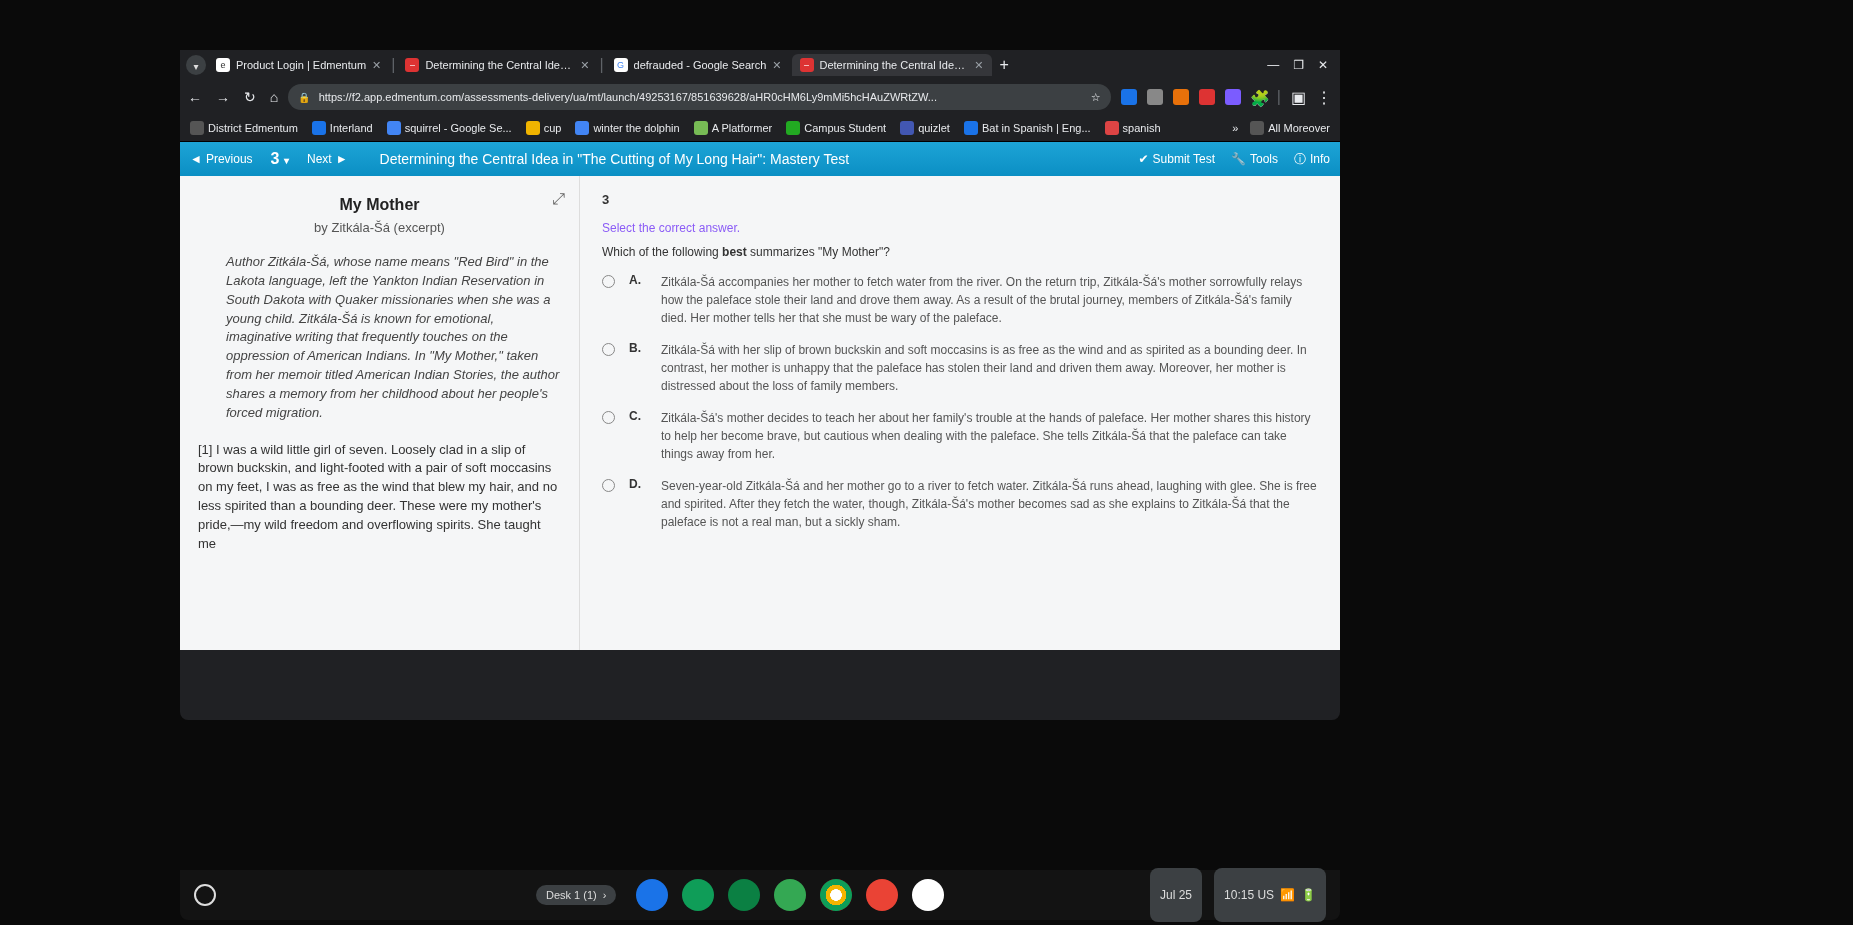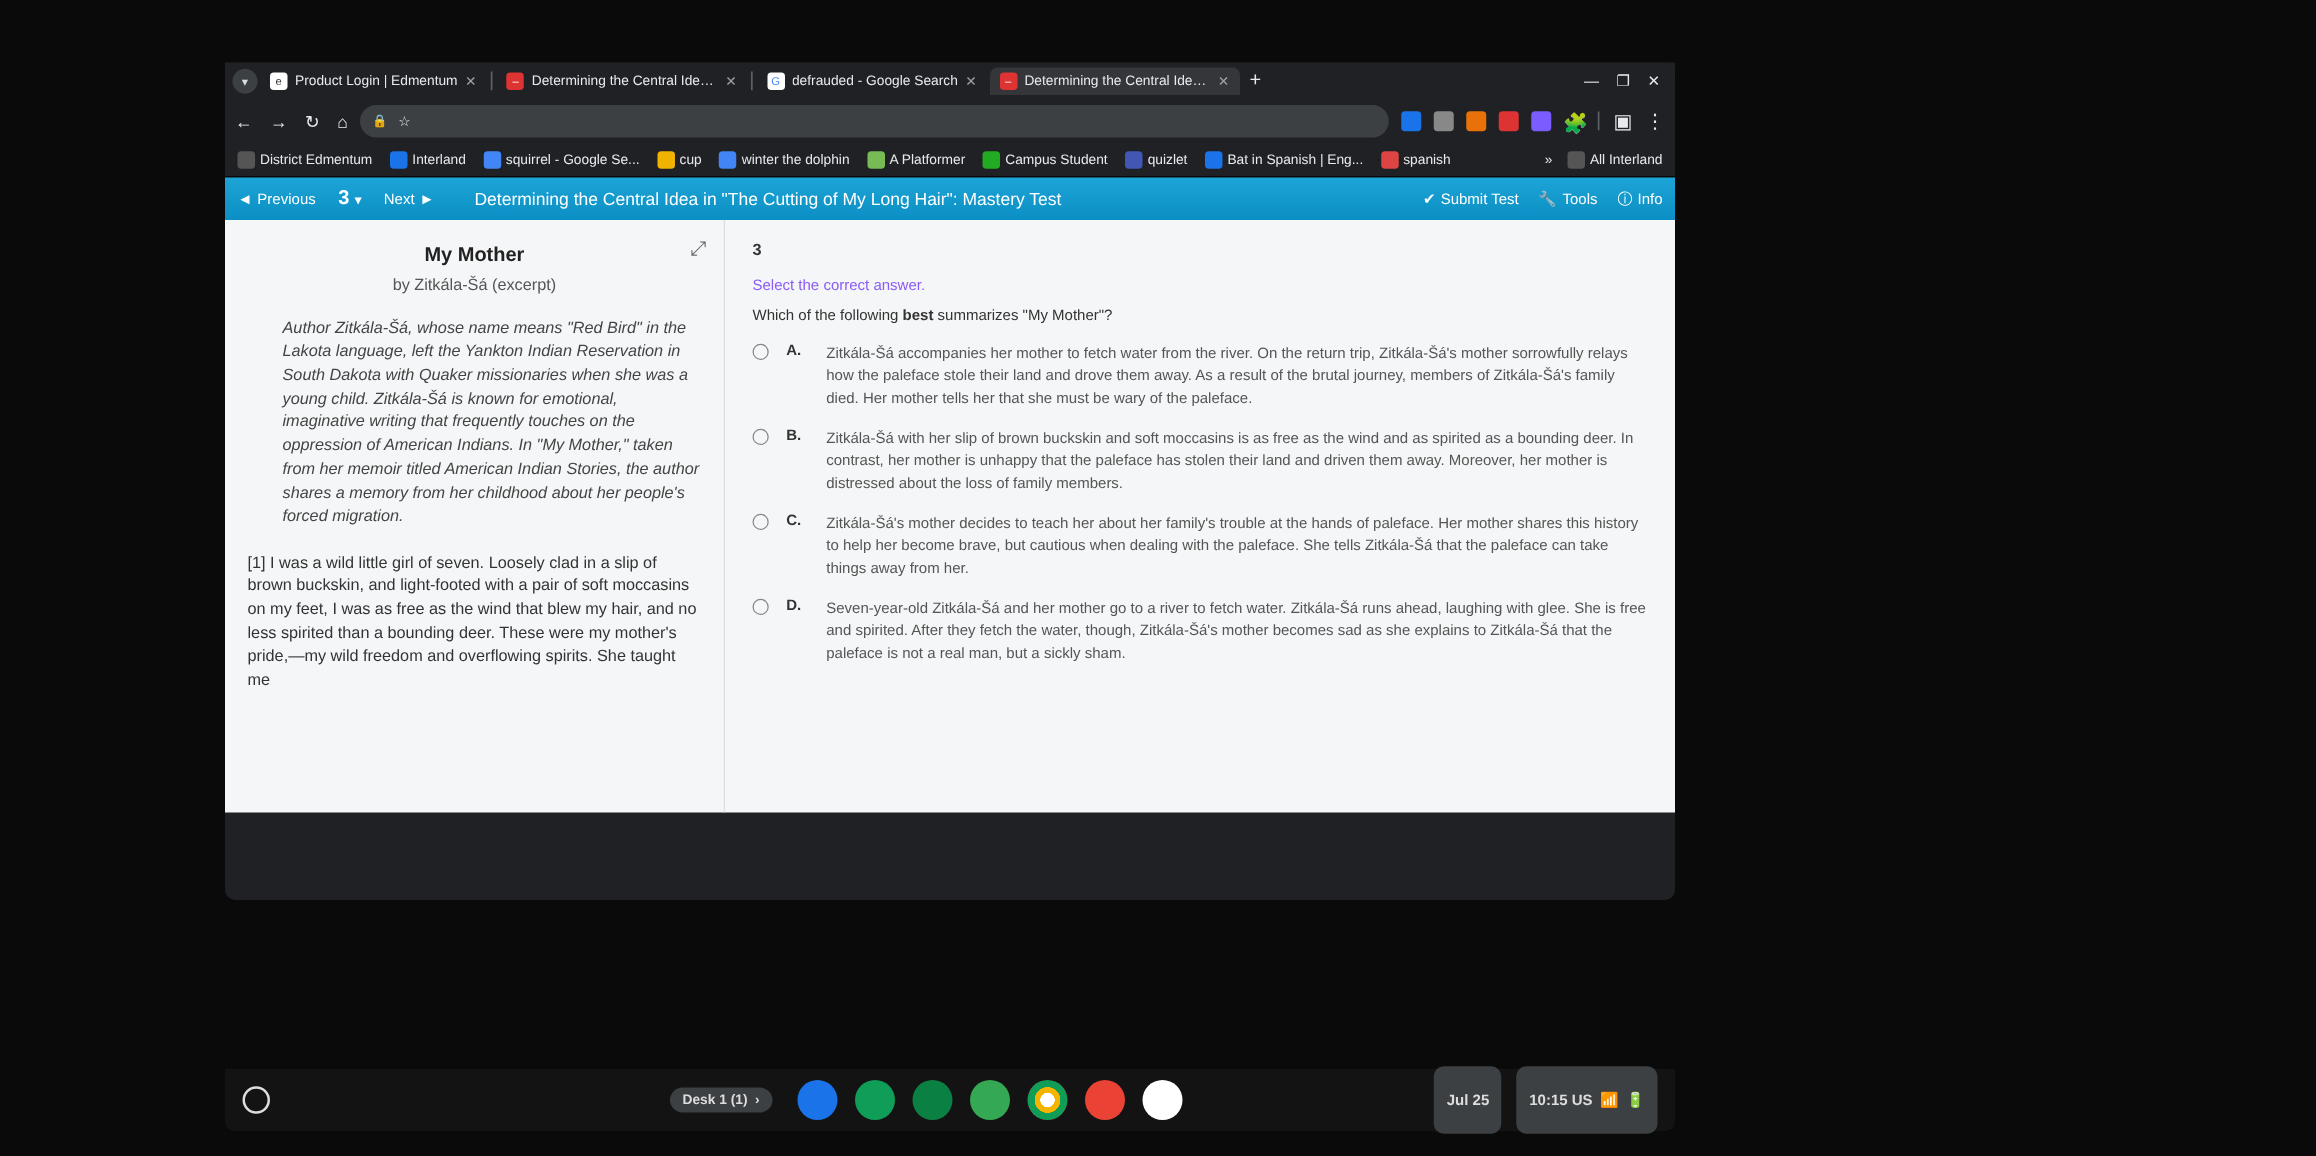--- a/index.html
+++ b/index.html
@@ -57,21 +57,21 @@
   .question .stem b { font-weight:bold; }
   .options { display:flex; flex-direction:column; gap:14px; }
   .option { display:flex; gap:14px; align-items:flex-start; cursor:pointer; }
   .radio { width:13px; height:13px; border:1.5px solid #888; border-radius:50%; flex:0 0 auto; margin-top:2px; }
   .opt-letter { font-weight:bold; color:#333; width:18px; flex:0 0 auto; }
   .opt-text { color:#555; line-height:1.5; flex:1; }
 
   .footer { height:30px; display:flex; align-items:center; padding:0 20px; font-size:11px; color:#888; background:#f5f6f7; }
 
   
-  .shelf { position:absolute; left:180px; bottom:20px; width:1160px; height:50px; background:rgba(20,20,20,0.9); display:flex; align-items:center; padding:0 14px; border-radius:0 0 8px 8px;font-weight:bold; }
+  .shelf { position:absolute; left:180px; bottom:5px; width:1160px; height:50px; background:rgba(20,20,20,0.9); display:flex; align-items:center; padding:0 14px; border-radius:0 0 8px 8px; }
   .shelf .launcher { width:22px; height:22px; border:2px solid #ddd; border-radius:50%; cursor:pointer; }
   .shelf .desk { background:#3c4043; color:#ddd; font-size:11px; padding:4px 10px; border-radius:14px; display:flex; gap:6px; cursor:pointer; margin-left:auto; }
   .shelf .taskbar-apps { display:flex; gap:14px; margin-left:20px; }
   .shelf .app-icon { width:32px; height:32px; border-radius:50%; cursor:pointer; }
   .shelf .status { margin-left:auto; display:flex; align-items:center; gap:12px; color:#ddd; font-size:12px; }
   .shelf .status .pill { background:#3c4043; padding:20px 10px; border-radius:8px; display:flex; gap:6px; align-items:center; }
 
   .chev::after{content:"▾"; font-size:10px;}
 </style>
 </head>
@@ -115,20 +115,21 @@
 
   <div class="addr-bar">
     <div class="nav-icons">
       <span>←</span>
       <span>→</span>
       <span>↻</span>
       <span>⌂</span>
     </div>
     <div class="url-box">
       <span class="lock">🔒</span>
+      <span class="url-text">https://f2.app.edmentum.com/assessments-delivery/ua/mt/launch/49253167/851639628/aHR0cHM6Ly9mMi5hcHAuZWRtZW...</span>
       <span class="star">☆</span>
     </div>
     <div class="ext-icons">
       <span style="background:#1a73e8"></span>
       <span style="background:#888"></span>
       <span style="background:#e8710a"></span>
       <span style="background:#d33"></span>
       <span style="background:#7b5cff"></span>
       <span style="color:#e8eaed">🧩</span>
     </div>
@@ -175,21 +176,21 @@
         <span>Bat in Spanish | Eng...</span>
       </div>
     <div class="bm">
         <span class="bm-ico" style="background:#d44"></span>
         <span>spanish</span>
       </div>
     <div class="bm-right">
       <span>»</span>
       <div class="bm">
           <span class="bm-ico" style="background:#555"></span>
-          <span>All Interland</span>
+          <span>All Moreover</span>
         </div>
     </div>
   </div>
 
   <div class="app-toolbar">
     <div class="btn">
       <span>◄</span>
       <span>Previous</span>
     </div>
     <div class="qnum">

